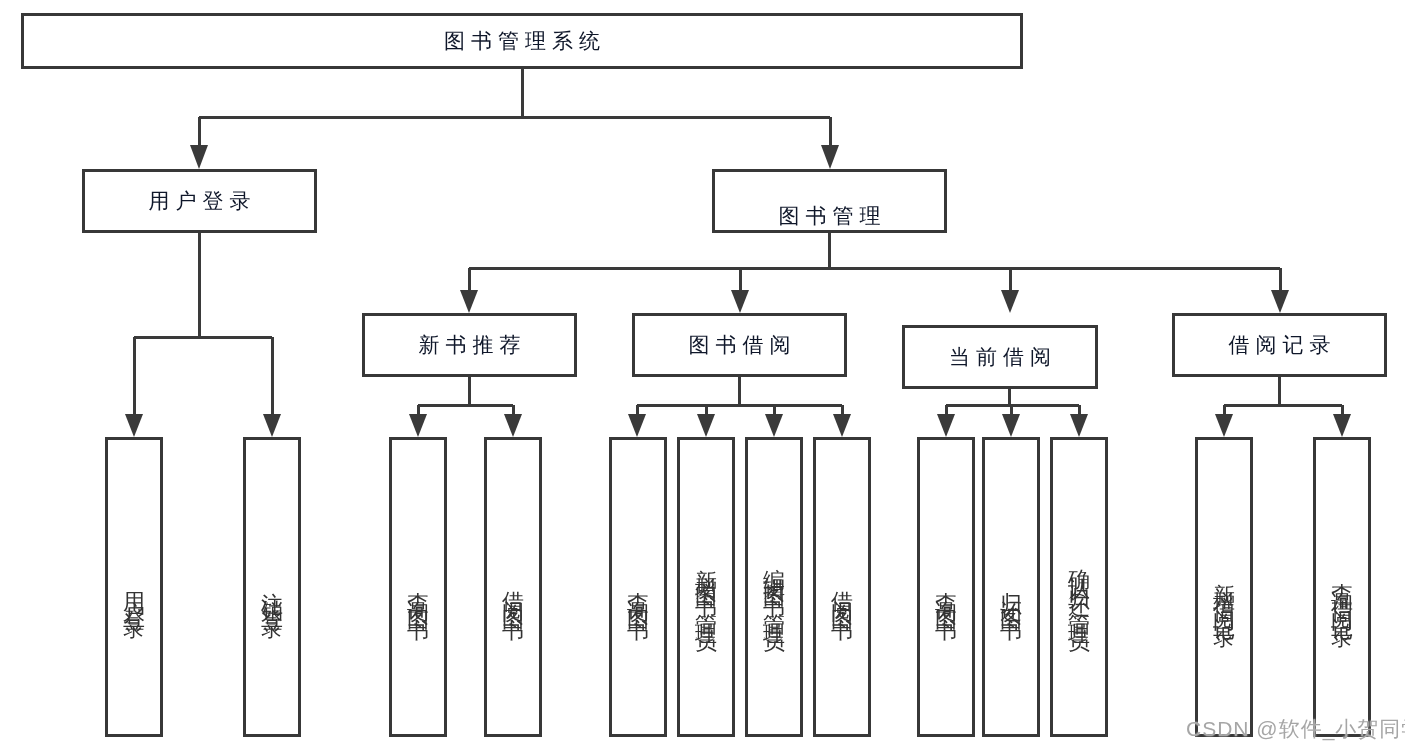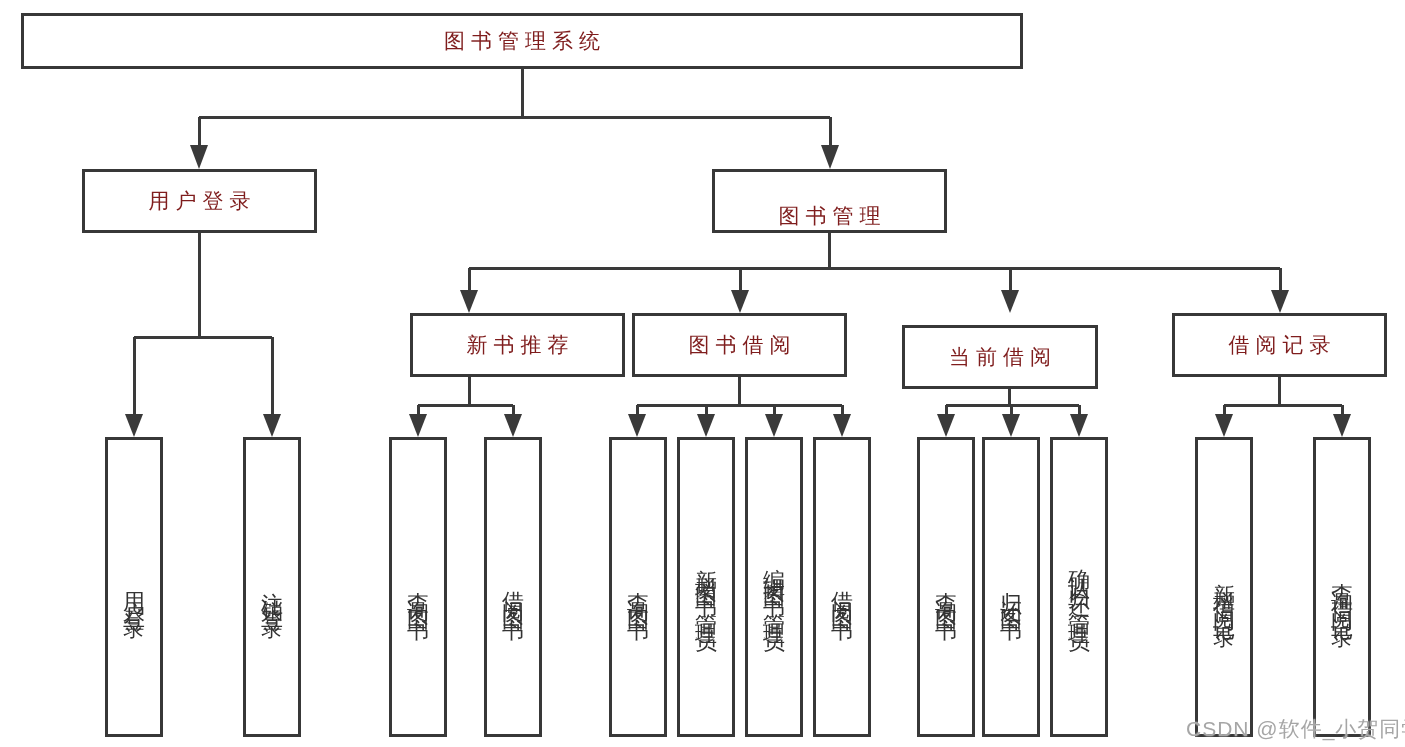--- a/index.html
+++ b/index.html
@@ -26,21 +26,21 @@
   .box {
     position: absolute;
     box-sizing: border-box;
     border: 3px solid #383838;
     background: #ffffff;
     display: flex;
     align-items: center;
     justify-content: center;
   }
   .h-label {
-    color: #7f1d1d;
+    color: #0f172a;
     font-size: 21px;
     letter-spacing: 6px;
     margin-right: -6px;
     white-space: nowrap;
   }
   .leaf { top: 437px; height: 300px; width: 58px; }
   .v-label {
     writing-mode: vertical-rl;
     text-orientation: mixed;
     color: #333333;
@@ -113,21 +113,21 @@
     <span class="h-label">图书管理系统</span>
   </div>
 
   <div class="box" style="left:82px; top:169px; width:235px; height:64px;">
     <span class="h-label">用户登录</span>
   </div>
   <div class="box" style="left:712px; top:169px; width:235px; height:64px;align-items:flex-end;">
     <span class="h-label">图书管理</span>
   </div>
 
-  <div class="box" style="left:362px; top:313px; width:215px; height:64px;margin-left:48px;">
+  <div class="box" style="left:362px; top:313px; width:215px; height:64px;">
     <span class="h-label">新书推荐</span>
   </div>
   <div class="box" style="left:632px; top:313px; width:215px; height:64px;">
     <span class="h-label">图书借阅</span>
   </div>
   <div class="box" style="left:902px; top:325px; width:196px; height:64px;">
     <span class="h-label">当前借阅</span>
   </div>
   <div class="box" style="left:1172px; top:313px; width:215px; height:64px;">
     <span class="h-label">借阅记录</span>

